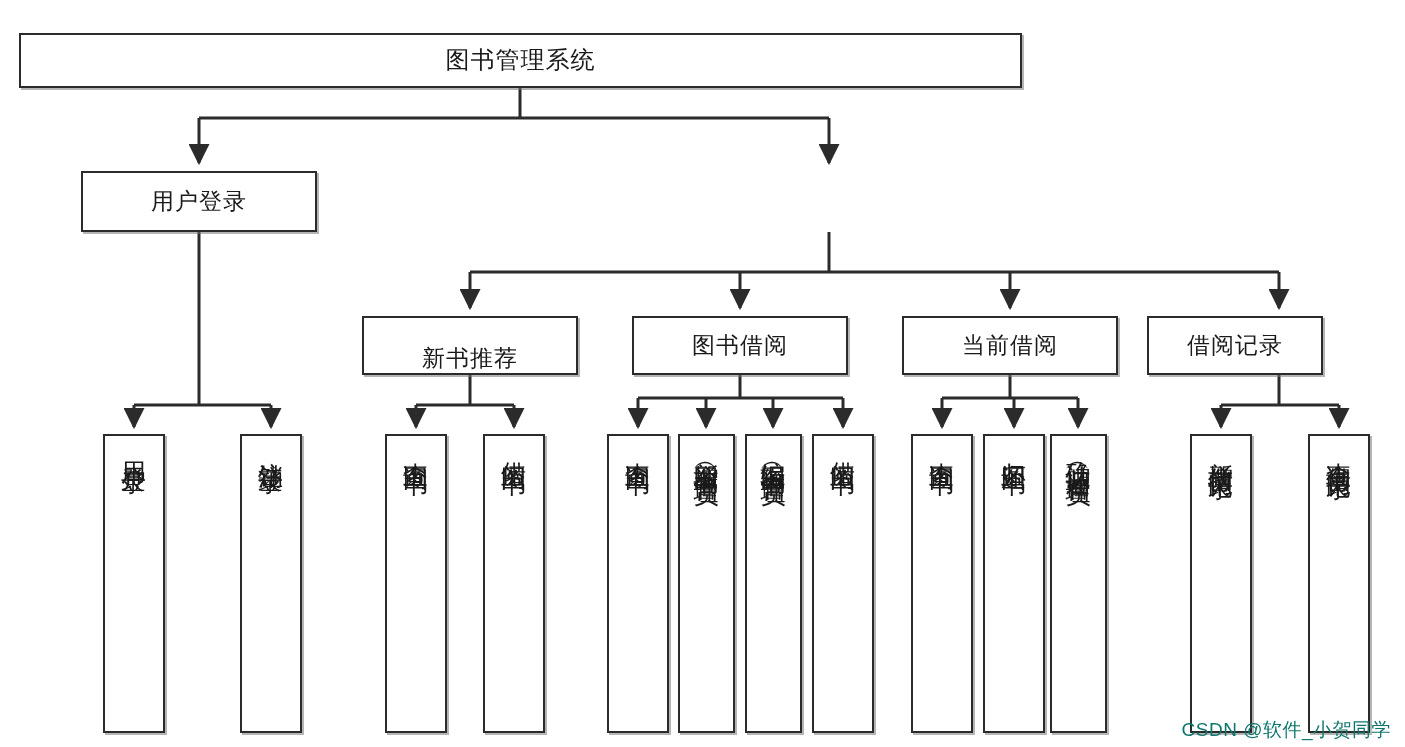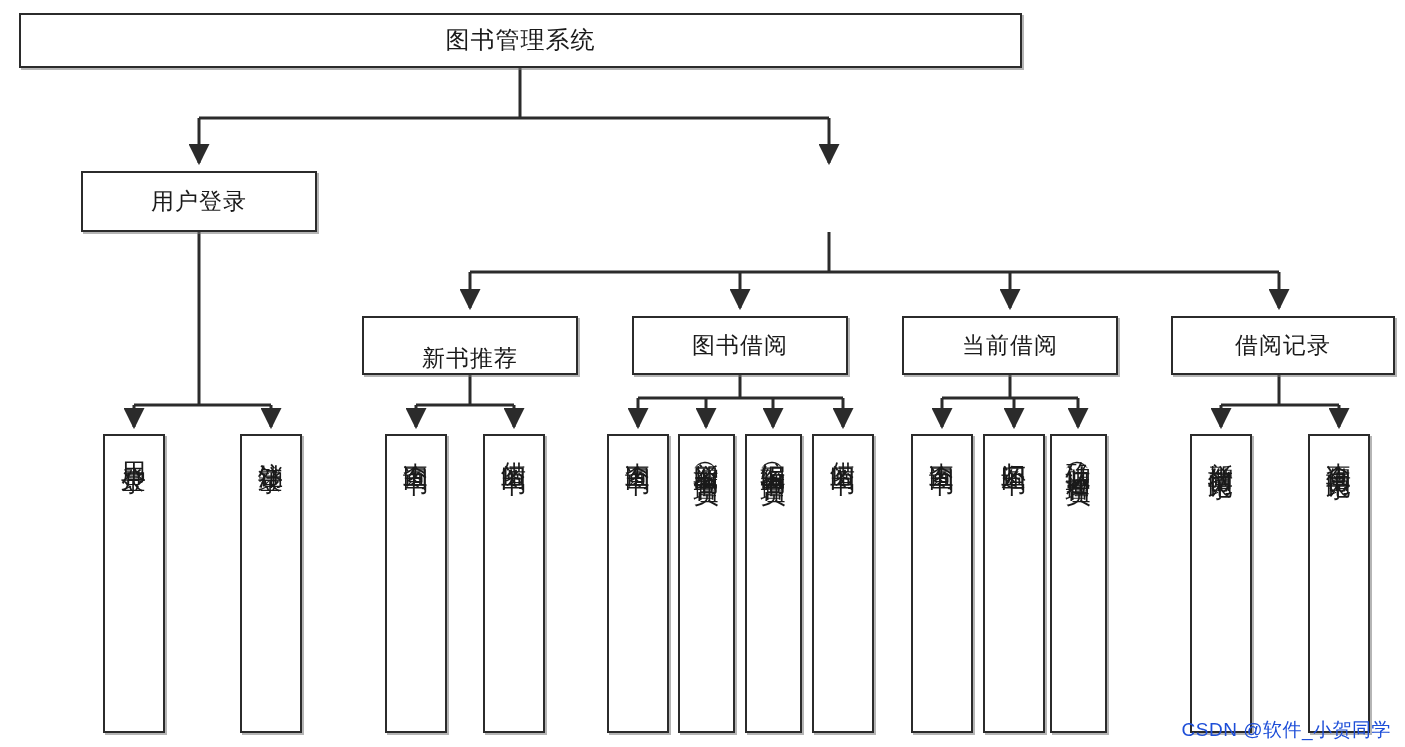--- a/index.html
+++ b/index.html
@@ -37,40 +37,41 @@
     color: #1a1a1a;
   }
   .node-h {
     font-size: 23px;
     letter-spacing: 1px;
     line-height: 1.2;
     white-space: nowrap;
   }
   .node-root {
     font-size: 24px;
+    margin-top: 20px;
   }
   .node-v {
     align-items: flex-start;
     justify-content: center;
     padding-top: 6px;
   }
   .vtext {
     writing-mode: vertical-rl;
     text-orientation: upright;
     font-size: 25px;
     line-height: 1.12;
     letter-spacing: 3px;
     white-space: nowrap;
   }
   .watermark {
     position: absolute;
     right: 14px;
     bottom: 4px;
     font-size: 19px;
-    color: #1d4ed8;
+    color: #0f766e;
     white-space: nowrap;
     letter-spacing: 0.5px;
   }
 </style>
 </head>
 <body>
 
 <div id="canvas">
 
   <svg id="edges" viewBox="0 0 1405 747" xmlns="http://www.w3.org/2000/svg">
@@ -134,21 +135,21 @@
 
   <div class="node node-h" style="left:362px; top:316px; width:216px; height:59px;align-items:flex-end;">
     <span>新书推荐</span>
   </div>
   <div class="node node-h" style="left:902px; top:316px; width:216px; height:59px;">
     <span>当前借阅</span>
   </div>
   <div class="node node-h" style="left:632px; top:316px; width:216px; height:59px;">
     <span>图书借阅</span>
   </div>
-  <div class="node node-h" style="left:1171px; top:316px; width:224px; height:59px;justify-content:center;">
+  <div class="node node-h" style="left:1147px; top:316px; width:176px; height:59px;justify-content:center;">
     <span>借阅记录</span>
   </div>
 
   <div class="node node-v" style="left:103px; top:434px; width:62px; height:299px;">
     <span class="vtext">用户登录</span>
   </div>
   <div class="node node-v" style="left:240px; top:434px; width:62px; height:299px;">
     <span class="vtext">注销登录</span>
   </div>
 

